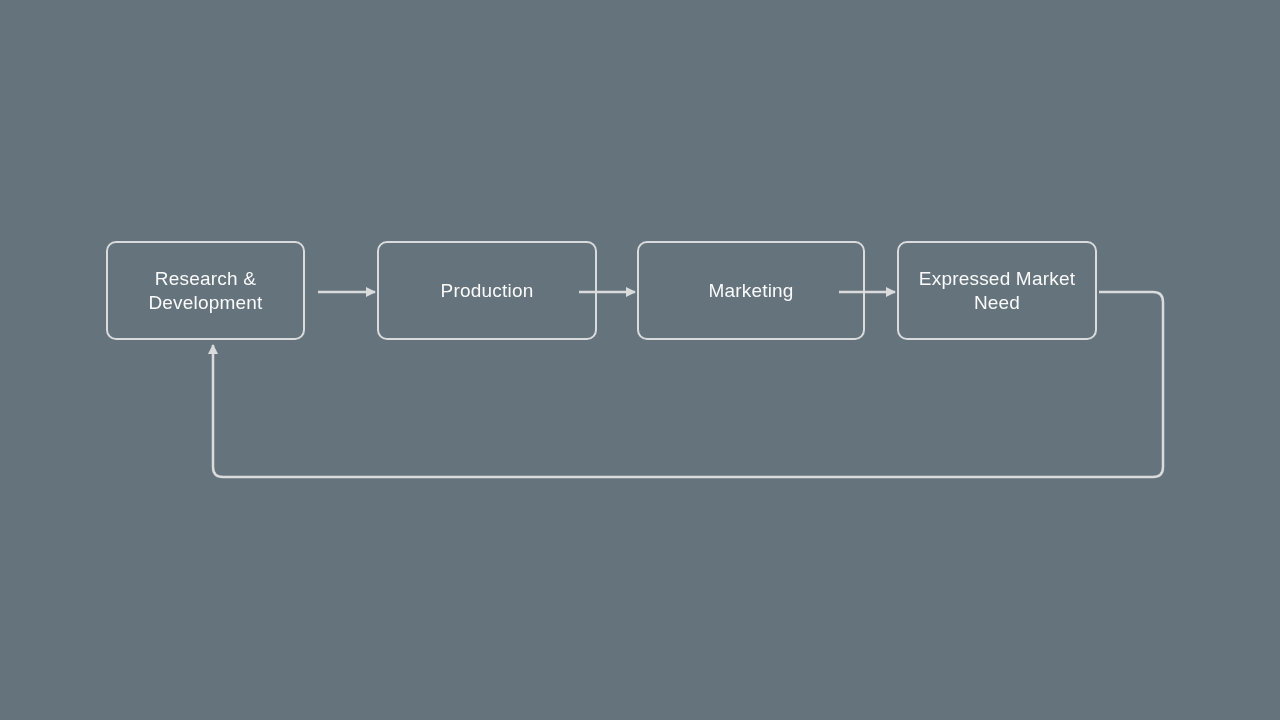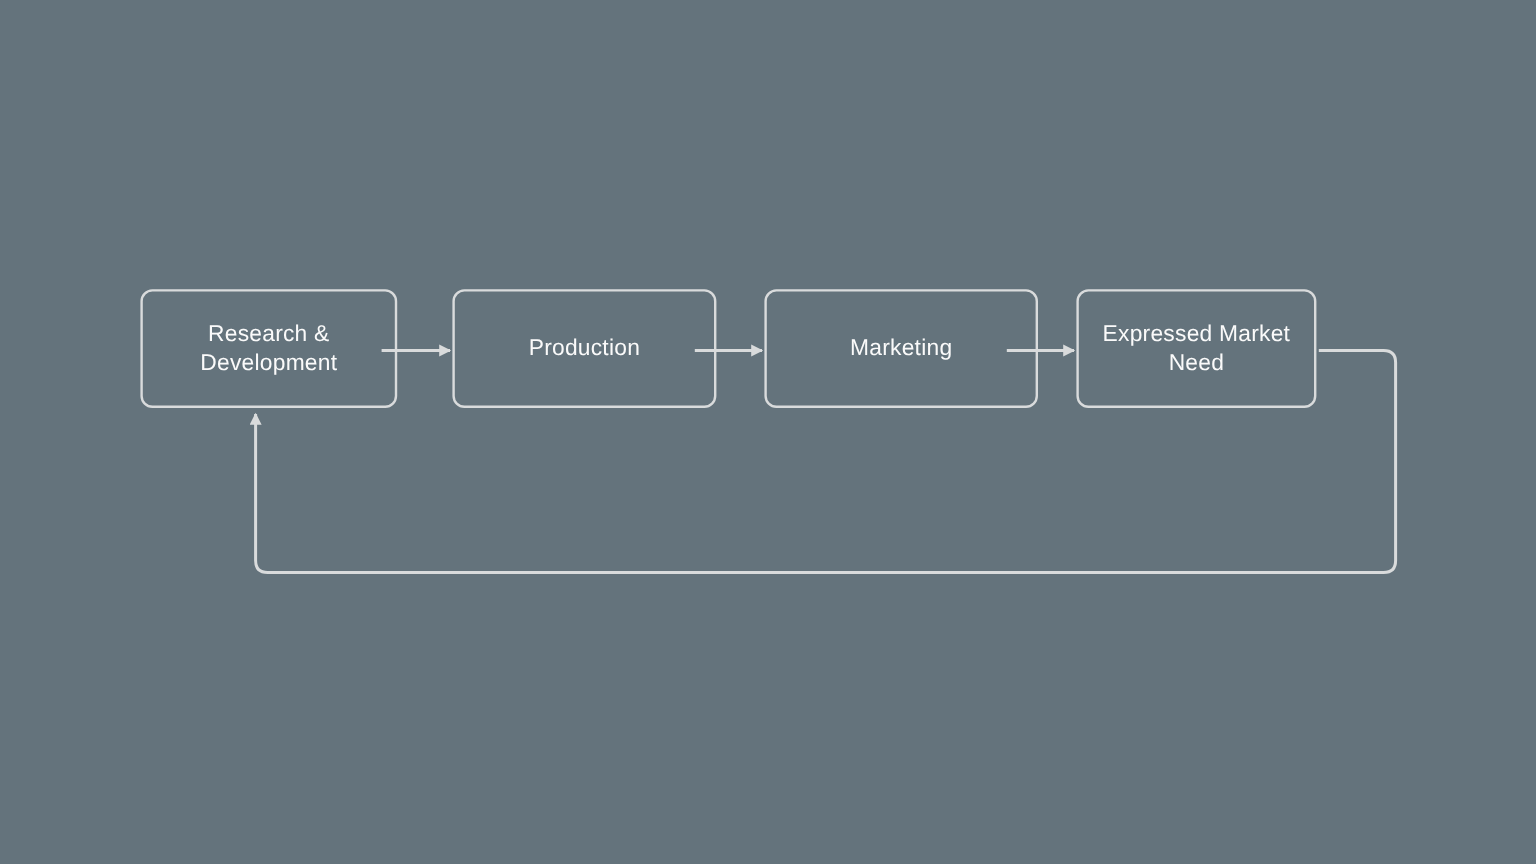--- a/index.html
+++ b/index.html
@@ -44,21 +44,21 @@
     align-items: center;
     justify-content: center;
     color: var(--color-node-text);
     font-size: 19px;
     font-weight: 500;
     letter-spacing: 0.2px;
     text-align: center;
     line-height: 1.25;
   }
   .node-label { white-space: pre-line; padding: 0 4px; }
-  #node-research-development { left: 117px; width: 214px; }
+  #node-research-development { left: 106px; width: 199px; }
   #node-production            { left: 377px; width: 220px; }
   #node-marketing             { left: 637px; width: 228px; }
   #node-expressed-market-need { left: 897px; width: 200px; }
 </style>
 </head>
 <body>
 
 <div class="canvas">
 
   <svg class="connector-layer" viewBox="0 0 1280 720" xmlns="http://www.w3.org/2000/svg">

